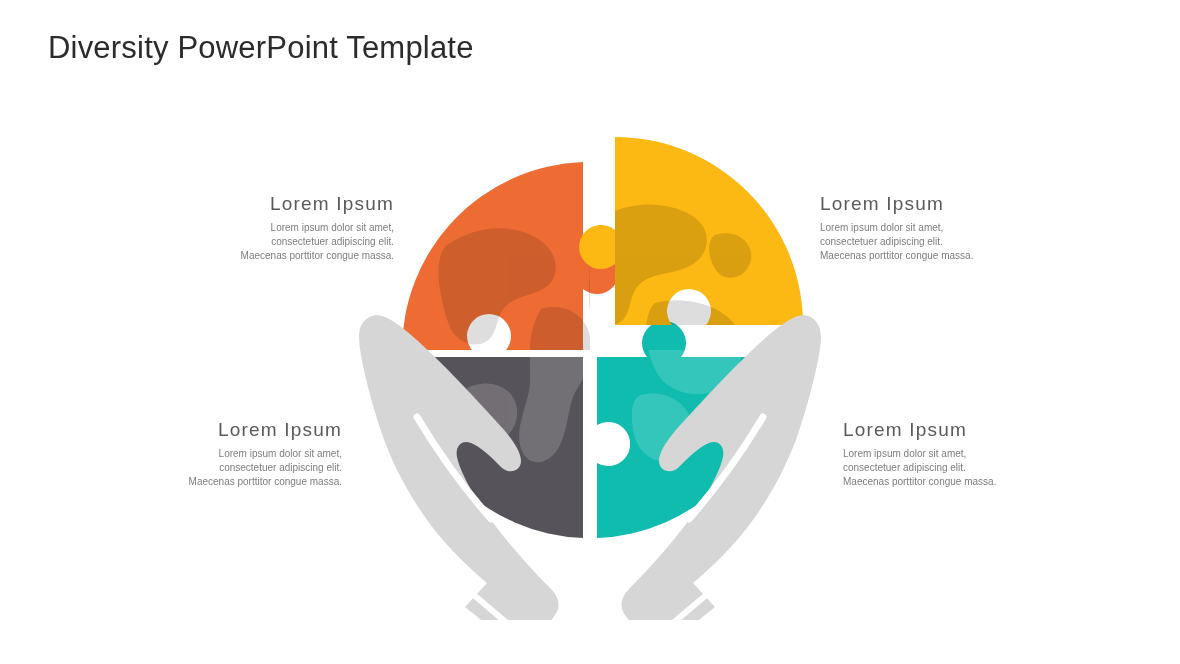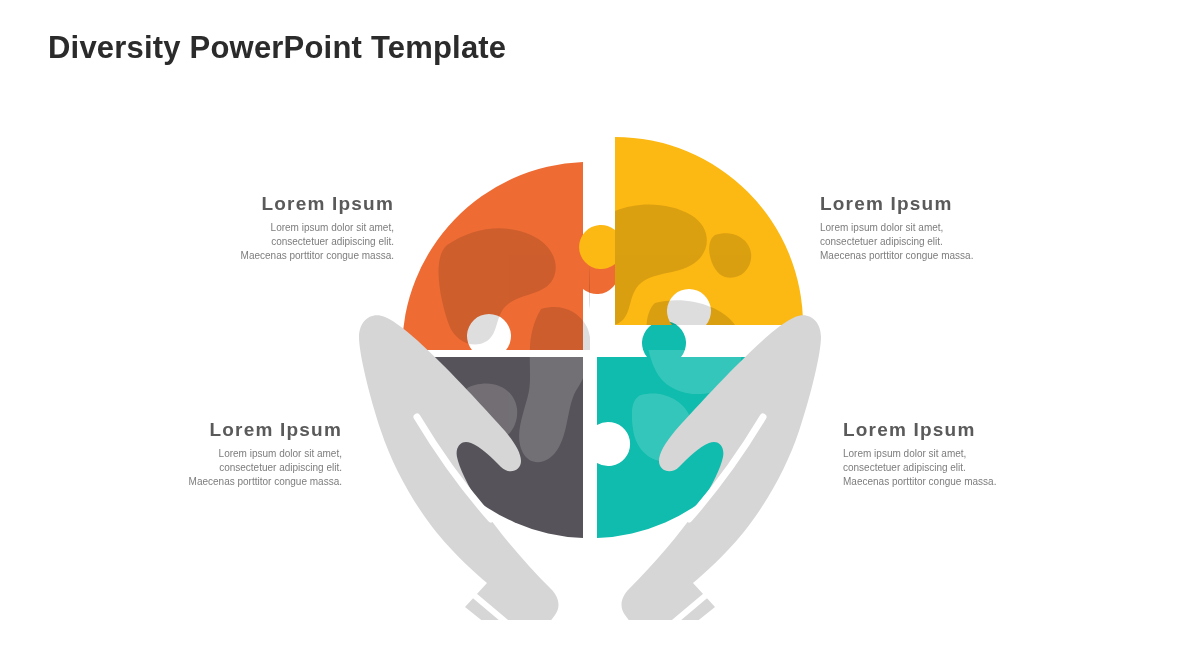--- a/index.html
+++ b/index.html
@@ -20,34 +20,34 @@
     inset: 0;
     background: #ffffff;
   }
 
   
   #slide-title {
     position: absolute;
     left: 48px;
     top: 30px;
     font-size: 31px;
-    font-weight: 700;
+    font-weight: 400;
     color: #2b2b2b;
     letter-spacing: 0.2px;
     white-space: nowrap;
   }
 
   
   .text-block {
     position: absolute;
     width: 320px;
   }
   .text-block .tb-title {
     font-size: 19px;
-    font-weight: bold;
+    font-weight: normal;
     color: #5a5a5a;
     letter-spacing: 1.2px;
     margin-bottom: 5px;
     line-height: 1.25;
   }
   .text-block .tb-body {
     font-size: 10px;
     color: #7d7d7d;
     line-height: 1.42;
   }

